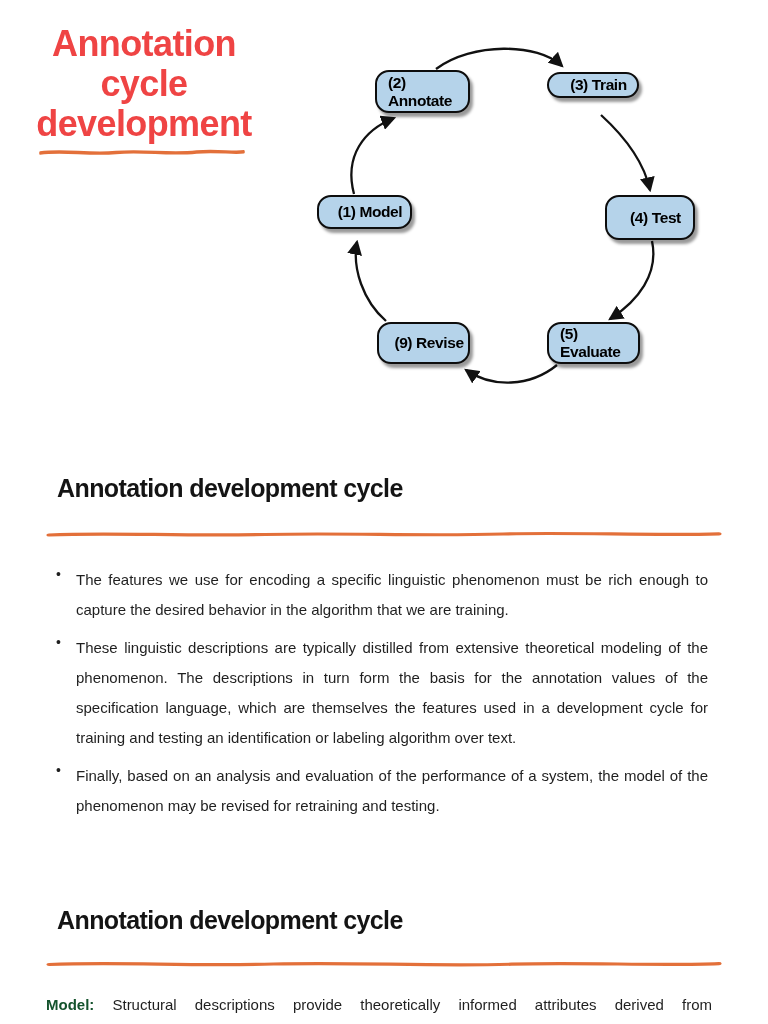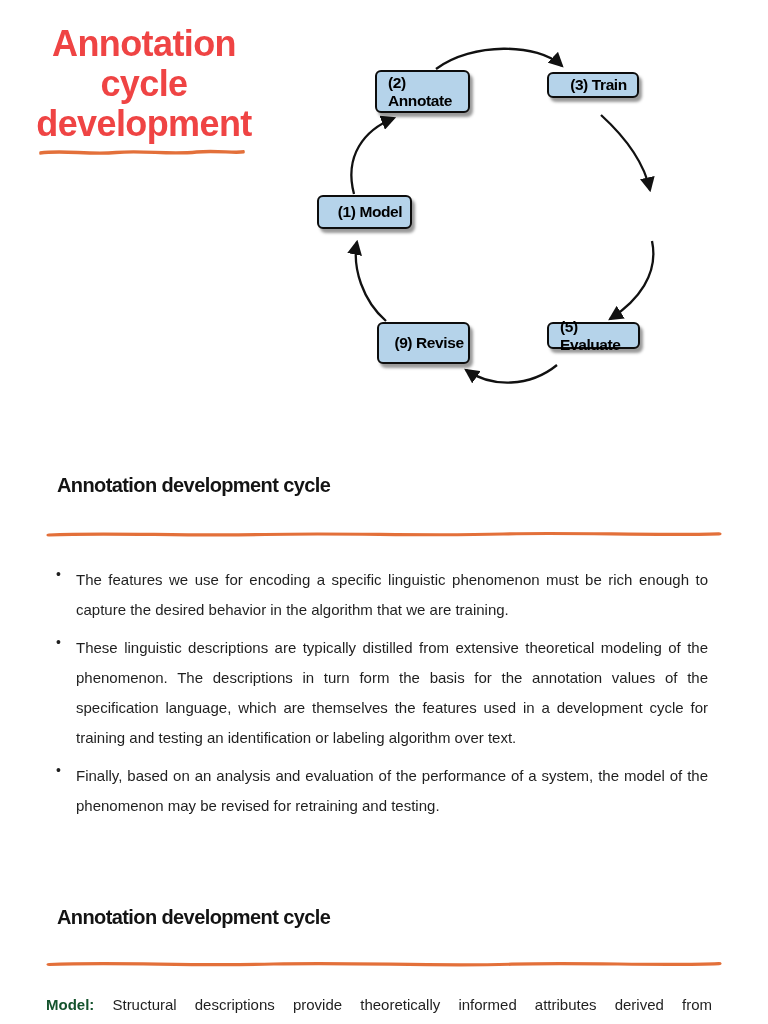--- a/index.html
+++ b/index.html
@@ -15,35 +15,35 @@
     text-align:center;font-weight:bold;font-size:36px;line-height:40px;
     letter-spacing:-0.6px;color:#ef4444;
   }
   .underline{position:absolute;display:block;}
   .u-title{left:38px;top:147px;width:208px;height:10px;}
   
   .diagram{position:absolute;left:300px;top:40px;width:420px;height:370px;}
   .arrows{position:absolute;left:0;top:0;width:420px;height:370px;}
   .node{
     position:absolute;background:#B5D3EA;border:2.5px solid #0d0d0d;
-    border-radius:6px;box-shadow:3px 4px 3px rgba(0,0,0,0.40);
+    border-radius:14px;box-shadow:3px 4px 3px rgba(0,0,0,0.40);
     display:flex;align-items:center;justify-content:center;
     font-size:15.5px;font-weight:bold;letter-spacing:-0.4px;color:#000;
     box-sizing:border-box;
     padding-left:11px;
   }
   .n-model   {left:17px; top:155px;width:95px;height:34px;}
   .n-annotate{left:75px; top:30px; width:95px;height:43px;}
   .n-train   {left:247px;top:32px; width:92px;height:26px;}
   .n-test    {left:305px;top:155px;width:90px;height:45px;}
-  .n-evaluate{left:247px;top:282px;width:93px;height:27px;justify-content:center;}
+  .n-evaluate{left:247px;top:282px;width:93px;height:42px;justify-content:center;}
   .n-revise  {left:77px; top:282px;width:93px;height:42px;}
   
   .sec-h{
-    position:absolute;margin:0;font-size:20px;font-weight:bold;
+    position:absolute;margin:0;font-size:25px;font-weight:bold;
     letter-spacing:-0.6px;color:#141414;white-space:nowrap;
   }
   .h-cycle{left:57px;top:474px;}
   .h-model{left:57px;top:906px;}
   .u-sec1{left:44px;top:529px;width:680px;height:10px;}
   .u-sec2{left:44px;top:959px;width:680px;height:10px;}
   
   .bullets{
     position:absolute;left:72px;top:561px;width:640px;
     margin:0;padding:0;list-style:none;
@@ -92,20 +92,23 @@
     </svg>
     <div class="node n-model">
       <span>(1) Model</span>
     </div>
     <div class="node n-annotate">
       <span>(2) Annotate</span>
     </div>
     <div class="node n-train">
       <span>(3) Train</span>
     </div>
+    <div class="node n-test">
+      <span>(4) Test</span>
+    </div>
     <div class="node n-evaluate">
       <span>(5) Evaluate</span>
     </div>
     <div class="node n-revise">
       <span>(9) Revise</span>
     </div>
   </section>
 
   <section>
     <h2 class="sec-h h-cycle">Annotation development cycle</h2>

